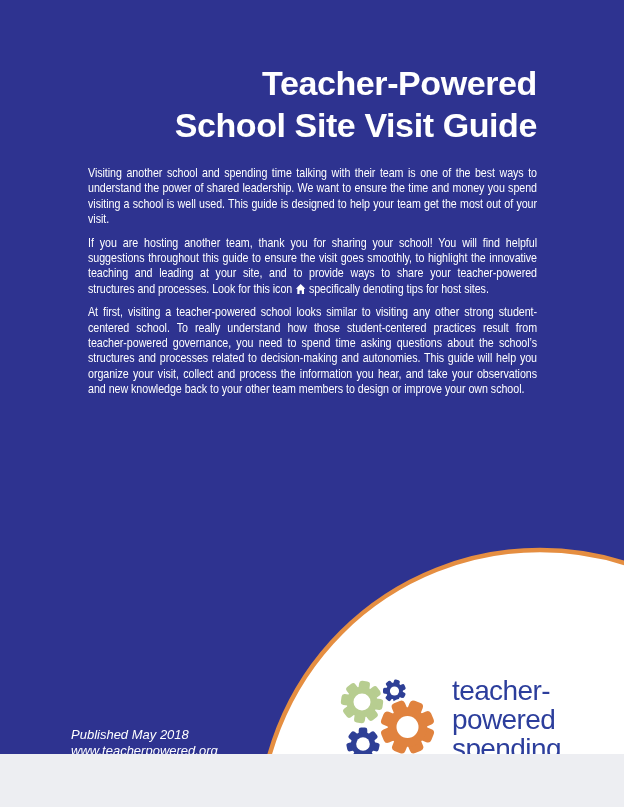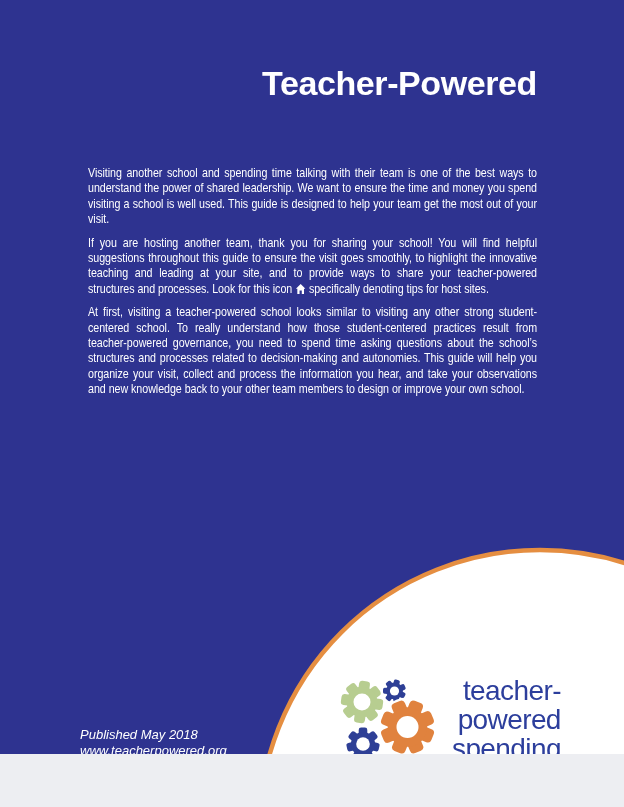--- a/index.html
+++ b/index.html
@@ -51,37 +51,38 @@
     fill:#ffffff;
     stroke:var(--curve-orange,#e58e41);
     stroke-width:4.5px;
   }
   .logo-text{
     position:absolute;left:452px;top:676px;
     color:var(--logo-blue,#2c3e9c);
     font-size:28px;line-height:29px;
     letter-spacing:-0.6px;
   }
-  .logo-text span{display:block;text-align:right;}
+  .logo-text span{display:block;}
   .logo-text .bold{font-weight:normal;}
   .published{
-    position:absolute;left:80px;top:727px;
+    position:absolute;left:71px;top:727px;
     color:var(--text-white,#fff);
     font-style:italic;
     font-size:13px;line-height:15.5px;
   }
   .published .site{font-weight:normal;}
 </style>
 </head>
 <body>
 
 <div class="page">
 
   <h1 class="title">
     <span>Teacher-Powered</span>
+    <span>School Site Visit Guide</span>
   </h1>
 
   <div class="body-text">
     <p>Visiting another school and spending time talking with their team is one of the best ways to understand the power of shared leadership. We want to ensure the time and money you spend visiting a school is well used. This guide is designed to help your team get the most out of your visit.</p>
     <p><span>If you are hosting another team, thank you for sharing your school! You will find helpful suggestions throughout this guide to ensure the visit goes smoothly, to highlight the innovative teaching and leading at your site, and to provide ways to share your teacher-powered structures and processes. Look for this icon</span><svg class="house" viewBox="0 0 12 11" aria-hidden="true">
           <path d="M6 0 L12 5.2 L10.2 5.2 L10.2 11 L7.4 11 L7.4 7.1 L4.6 7.1 L4.6 11 L1.8 11 L1.8 5.2 L0 5.2 Z"></path>
         </svg><span>specifically denoting tips for host sites.</span></p>
     <p>At first, visiting a teacher-powered school looks similar to visiting any other strong student-centered school. To really understand how those student-centered practices result from teacher-powered governance, you need to spend time asking questions about the school’s structures and processes related to decision-making and autonomies. This guide will help you organize your visit, collect and process the information you hear, and take your observations and new knowledge back to your other team members to design or improve your own school.</p>
   </div>
 

